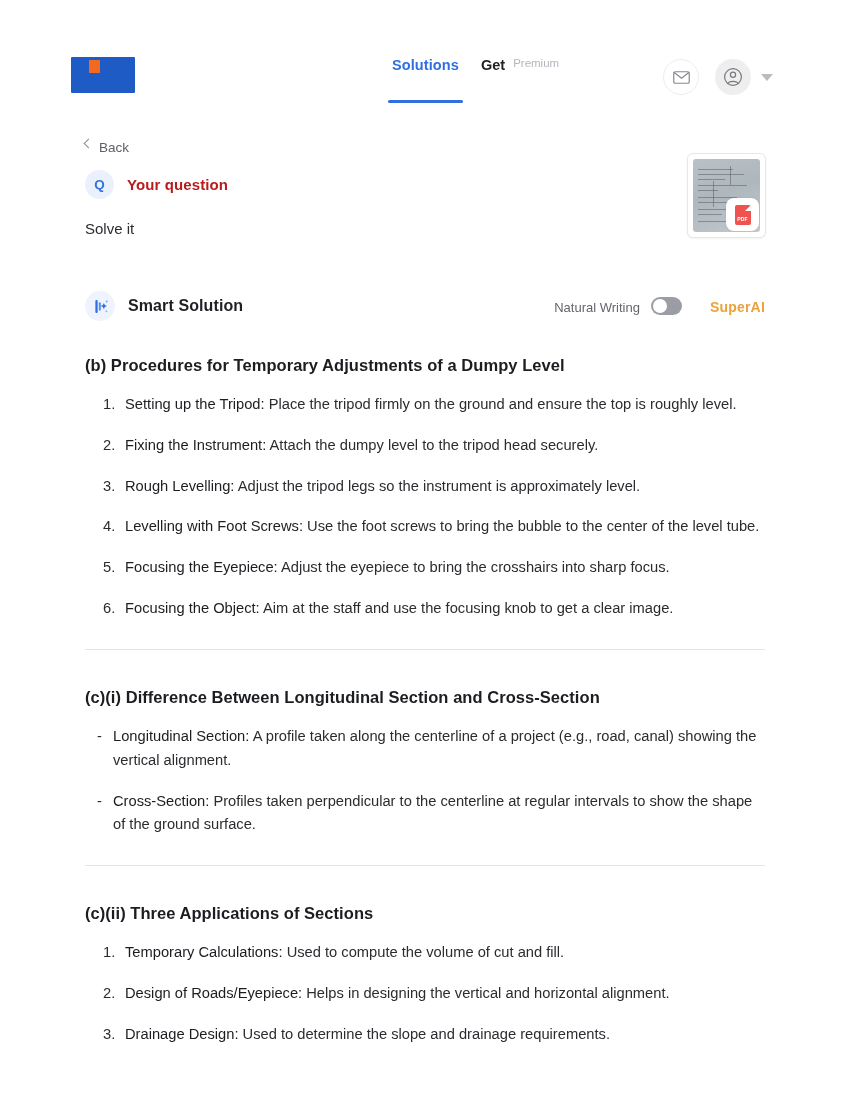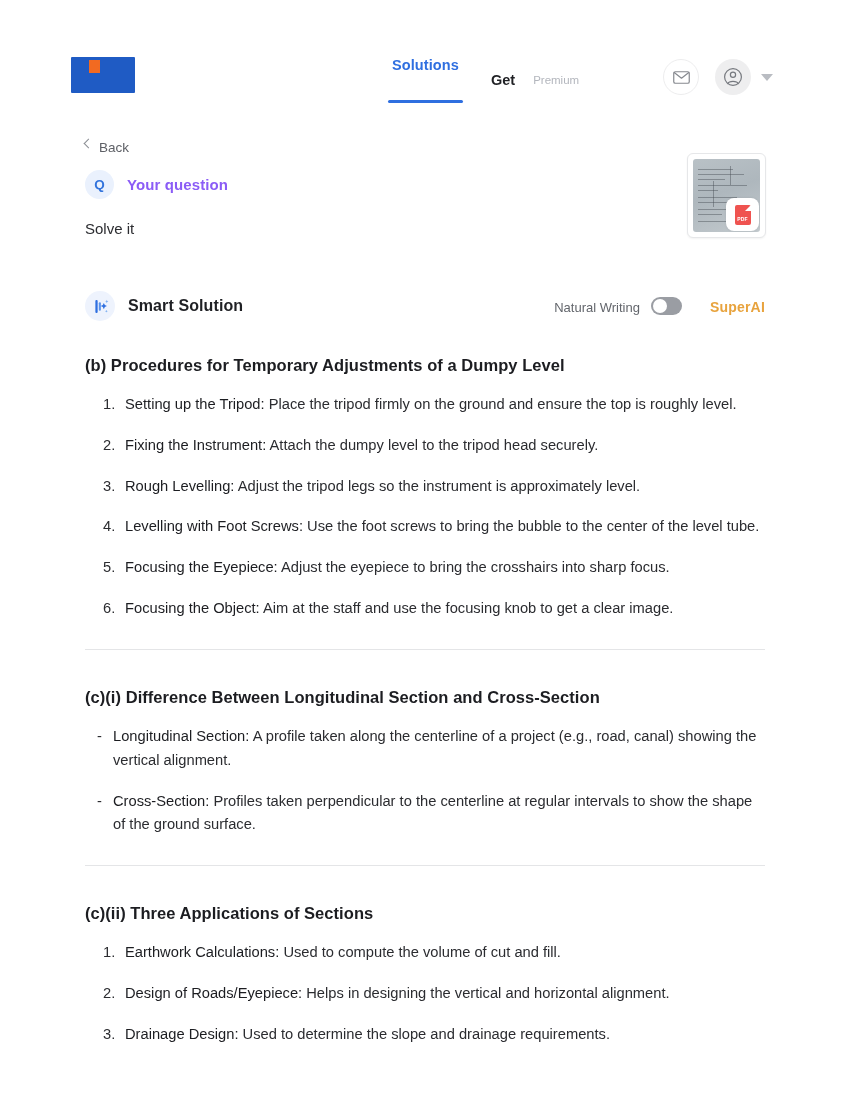--- a/index.html
+++ b/index.html
@@ -37,22 +37,22 @@
     position: absolute;
     left: 18px; top: 3px;
     width: 11px; height: 13px;
     background: #f26a21;
   }
 
   .nav {
     position: absolute;
     left: 392px; top: 57px;
     display: flex;
-    align-items: center;
-    gap: 32px;
+    align-items: flex-start;
+    gap: 22px;
   }
   .nav-tab {
     position: relative;
     font-size: 14.5px;
     font-weight: bold;
     color: #2f6fe0;
     padding-bottom: 30px;
     cursor: pointer;
     letter-spacing: .1px;
   }
@@ -145,21 +145,21 @@
     border-radius: 50%;
     background: #eaf1fd;
     color: #3273dc;
     font-size: 13.5px;
     font-weight: bold;
     display: flex; align-items: center; justify-content: center;
   }
   .q-title {
     font-size: 15px;
     font-weight: bold;
-    color: #8b5cf6;
+    color: #b91c1c;
     letter-spacing: .1px;
   }
   .q-text {
     margin-top: 21px;
     font-size: 15px;
     color: #2b2c30;
   }
 
   
   .thumb {
@@ -439,21 +439,21 @@
             <div class="sec-heading">(c)(i) Difference Between Longitudinal Section and Cross-Section</div>
             <ul class="dash-list">
               <li><span class="marker">-</span><span class="lead">Longitudinal Section:</span><span> A profile taken along the centerline of a project (e.g., road, canal) showing the vertical alignment.</span></li>
               <li><span class="marker">-</span><span class="lead">Cross-Section:</span><span> Profiles taken perpendicular to the centerline at regular intervals to show the shape of the ground surface.</span></li>
             </ul>
           </div>
           <hr class="sep">
           <div class="blk">
             <div class="sec-heading">(c)(ii) Three Applications of Sections</div>
             <ol class="num-list">
-              <li><span class="marker">1.</span><span class="lead">Earthwork Calculations:</span><span> Used to compute the volume of cut and fill.</span></li>
+              <li><span class="marker">1.</span><span class="lead">Temporary Calculations:</span><span> Used to compute the volume of cut and fill.</span></li>
               <li><span class="marker">2.</span><span class="lead">Design of Roads/Eyepiece:</span><span> Helps in designing the vertical and horizontal alignment.</span></li>
               <li><span class="marker">3.</span><span class="lead">Drainage Design:</span><span> Used to determine the slope and drainage requirements.</span></li>
             </ol>
           </div>
         </div>
     </div>
 
   </div>
 </div>
 

